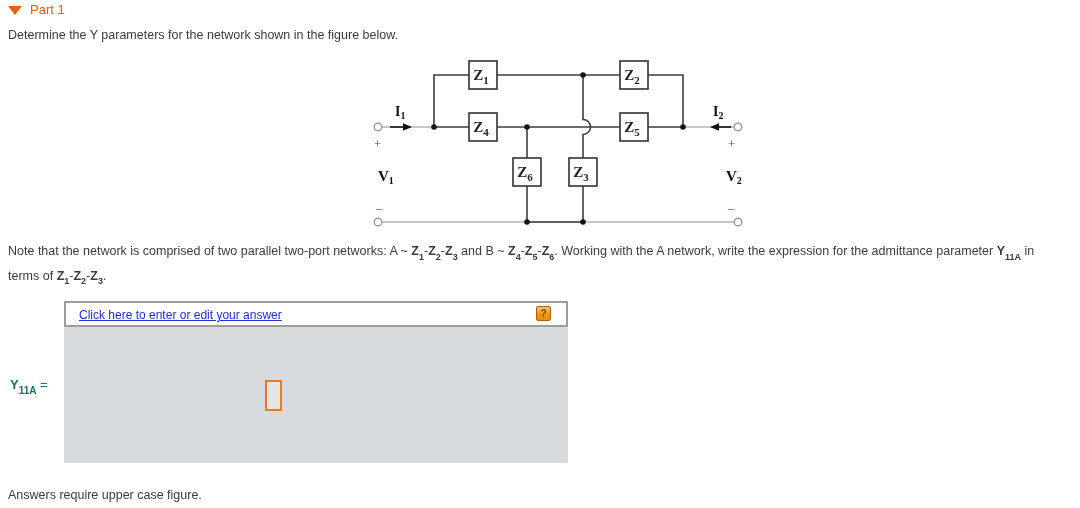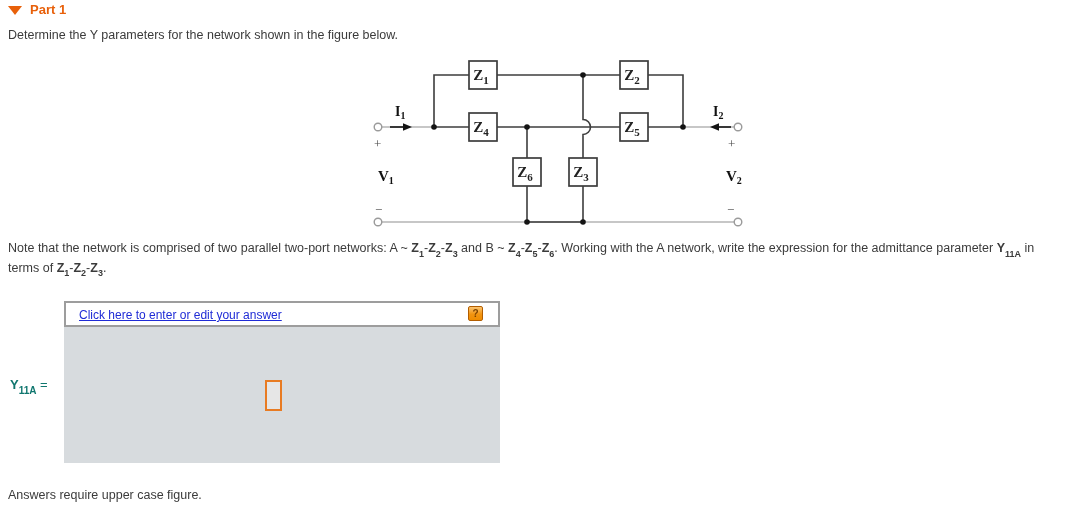--- a/index.html
+++ b/index.html
@@ -5,21 +5,21 @@
   html,body{margin:0;padding:0;overflow:hidden;}
   body{
     width:1080px;height:508px;position:relative;background:#ffffff;
     font-family:"Liberation Sans",sans-serif;color:#3b3b3b;font-size:12.5px;
   }
   .b{font-weight:bold;}
   sub{font-size:0.72em;position:relative;top:1px;}
 
   
   .part-header{position:absolute;left:8px;top:2px;display:flex;align-items:center;gap:8px;
-    color:#e8600a;font-weight:bold;font-size:13px;}
+    color:#e8600a;font-weight:normal;font-size:13px;}
   .tri-down{width:0;height:0;border-left:7px solid transparent;border-right:7px solid transparent;
     border-top:9px solid #e8600a;margin-top:2px;}
 
   .instruction{position:absolute;left:8px;top:28px;}
 
   
   svg.circuit{position:absolute;left:370px;top:58px;}
   .wire{stroke:#3d3d3d;stroke-width:1.6;fill:none;}
   .wire-light{stroke:#b4b4b4;stroke-width:1.4;fill:none;}
   .zbox{fill:#ffffff;stroke:#3d3d3d;stroke-width:1.7;}
@@ -27,24 +27,24 @@
   .term{fill:#ffffff;stroke:#9a9a9a;stroke-width:1.4;}
   .arrow{fill:#141414;}
   .arrow-line{stroke:#141414;stroke-width:1.6;}
   .zlabel{font-family:"Liberation Serif",serif;font-weight:bold;font-size:15px;fill:#222222;}
   .zsub{font-size:11px;}
   .siglabel{font-family:"Liberation Serif",serif;font-weight:bold;font-size:14px;fill:#111111;}
   .sigsub{font-size:10px;}
   .vlabel{font-family:"Liberation Serif",serif;font-weight:bold;font-size:15px;fill:#111111;}
   .signsym{font-family:"Liberation Serif",serif;font-size:13px;fill:#4a4a4a;}
 
-  .note{position:absolute;left:8px;top:241px;width:1058px;line-height:15px;}
+  .note{position:absolute;left:8px;top:241px;width:1058px;line-height:20px;}
 
   
-  .answer-panel{position:absolute;left:64px;top:301px;width:436px;}
+  .answer-panel{position:absolute;left:64px;top:301px;width:504px;}
   .answer-header{position:relative;background:#ffffff;border:2px solid #9d9d9d;height:26px;box-sizing:border-box;}
   .answer-link{position:absolute;left:13px;top:5px;font-size:12px;color:#1f2bd6;text-decoration:underline;cursor:pointer;}
   .help-btn{position:absolute;right:15px;top:3px;width:15px;height:15px;box-sizing:border-box;
     background:linear-gradient(180deg,#fdc571 0%,#f29410 55%,#ef8c00 100%);
     border:1px solid #b25d00;border-radius:2px;color:#7d4300;font-weight:bold;font-size:10px;
     text-align:center;line-height:13px;cursor:pointer;}
   .answer-body{position:relative;background:#d7dbde;height:136px;}
   .answer-placeholder{position:absolute;left:201px;top:53px;width:13px;height:27px;
     border:2px solid #e87b22;background:#e6e6e6;cursor:pointer;}
 

